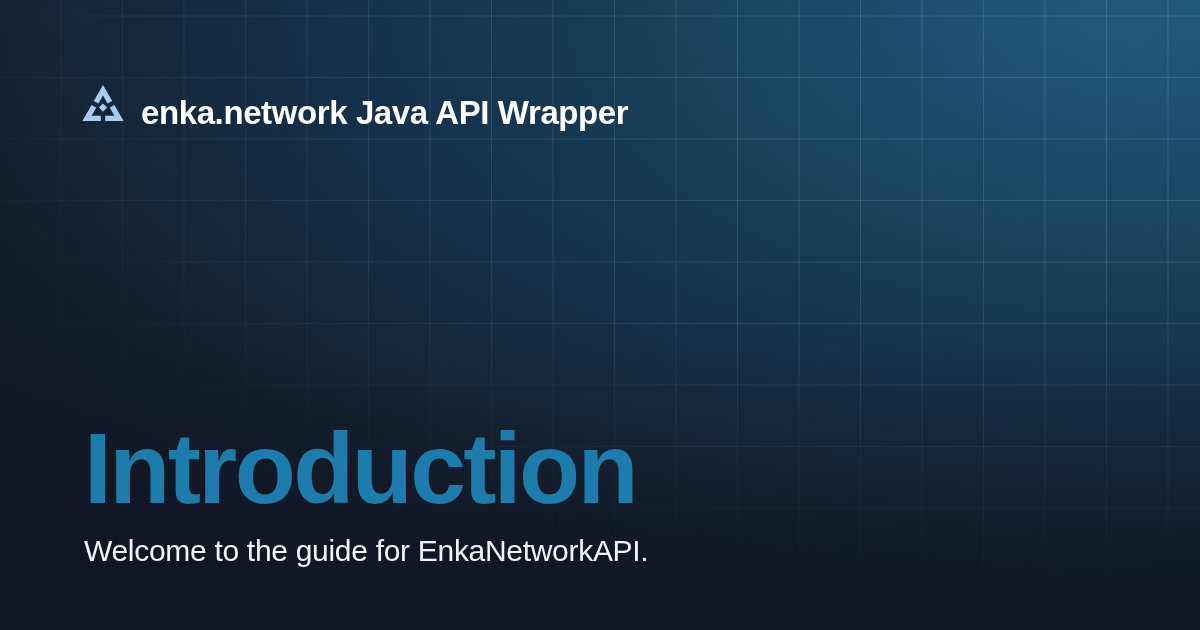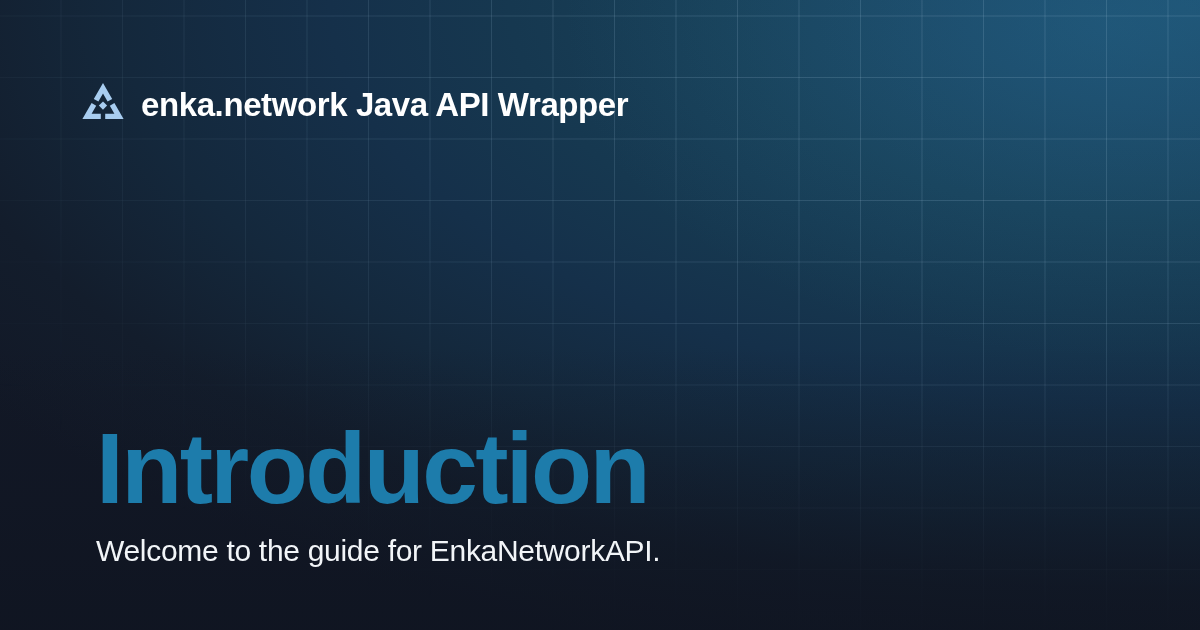--- a/index.html
+++ b/index.html
@@ -91,21 +91,21 @@
     position: absolute;
     inset: 0;
   }
 
   
   .brand {
     position: absolute;
     left: 80px;
     top: 79px;
     display: flex;
-    align-items: center;
+    align-items: flex-end;
     gap: 15px;
     height: 50px;
   }
   .brand-logo {
     width: 46px;
     height: 46px;
     display: block;
     flex: 0 0 auto;
   }
   .brand-title {
@@ -113,21 +113,21 @@
     font-weight: 700;
     color: #ffffff;
     letter-spacing: -0.4px;
     line-height: 1;
     white-space: nowrap;
   }
 
   
   .hero {
     position: absolute;
-    left: 96px;
+    left: 84px;
     bottom: 62px;
     right: 80px;
   }
   .hero-heading {
     margin: 0;
     font-size: 100px;
     font-weight: 700;
     line-height: 1.0;
     letter-spacing: -2.6px;
     color: #1d7cab;

